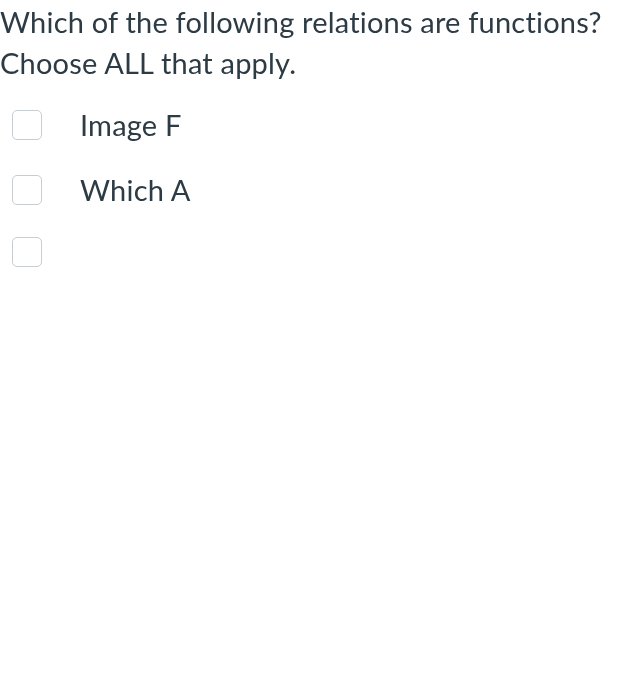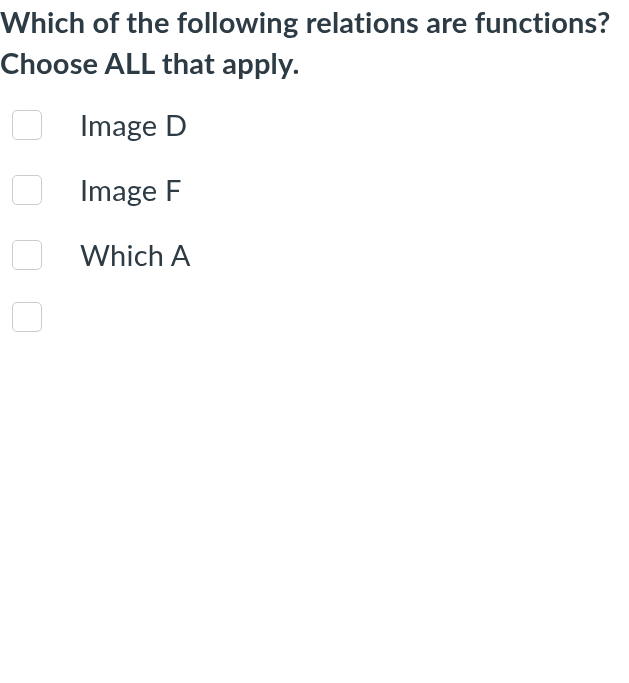--- a/index.html
+++ b/index.html
@@ -12,21 +12,21 @@
       width: 629px;
       height: 683px;
       background: #ffffff;
       color: #2d3b45;
       padding-top: 2px;
     }
     .question-text {
       font-size: 29px;
       line-height: 1.4;
       margin-bottom: 24px;
-      font-weight: 700;
+      font-weight: 400;
       letter-spacing: 0.2px;
     }
     .options-list {
       list-style: none;
       padding-left: 12px;
     }
     .option-item {
       display: flex;
       align-items: center;
       margin-bottom: 30px;
@@ -48,24 +48,20 @@
     }
   </style>
 </head>
 <body>
 
 <div class="question-text">Which of the following relations are functions?  Choose ALL that apply.</div>
 
 <ul class="options-list">
   <li class="option-item">
     <div class="checkbox"></div>
-    <span class="option-label">Image D</span>
-  </li>
-  <li class="option-item">
-    <div class="checkbox"></div>
     <span class="option-label">Image F</span>
   </li>
   <li class="option-item">
     <div class="checkbox"></div>
     <span class="option-label">Which A</span>
   </li>
   <li class="option-item">
     <div class="checkbox"></div>
   </li>
 </ul>

